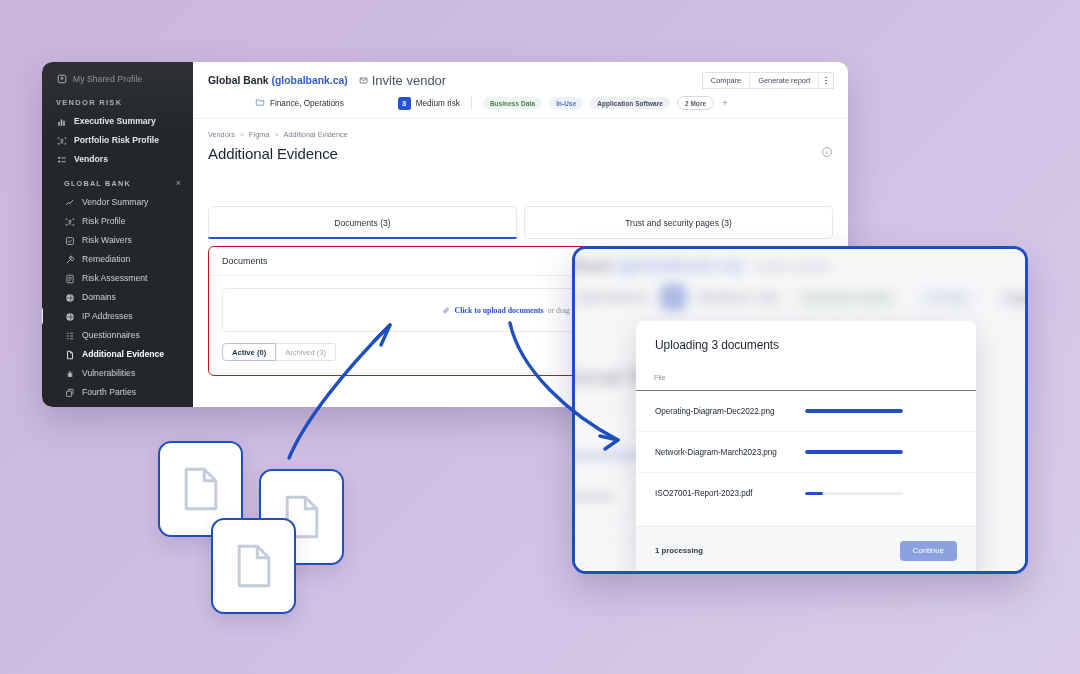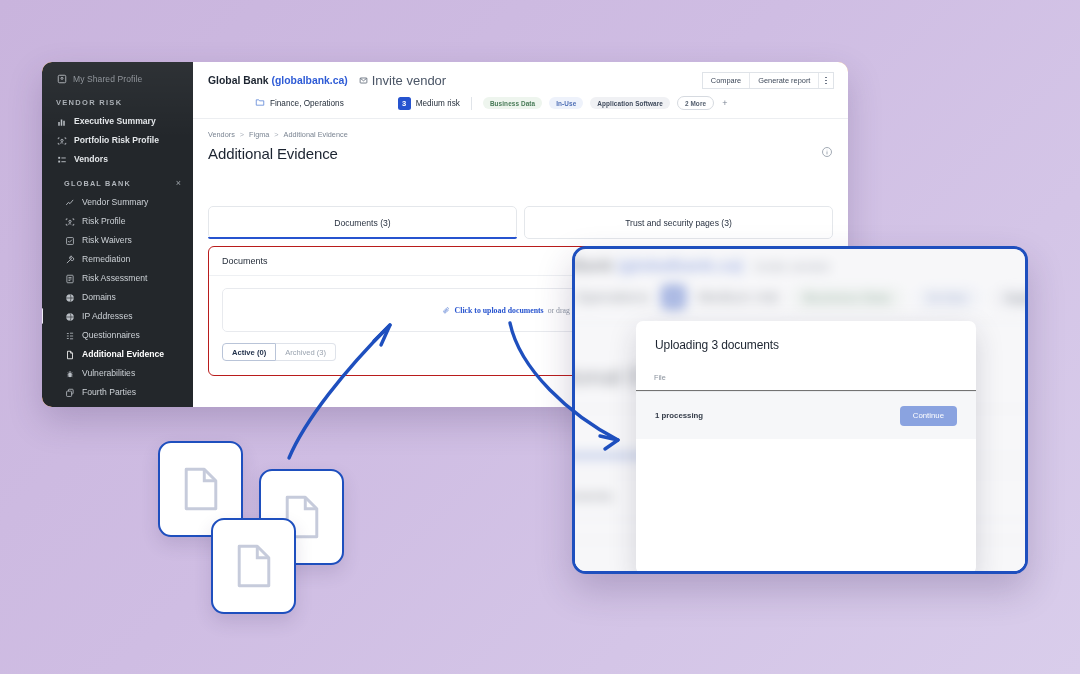--- a/index.html
+++ b/index.html
@@ -520,20 +520,40 @@
       </div>
     </div>
   </div>
 
   <div id="scrim"></div>
 
   <div id="upload-modal">
     <div class="modal-title">Uploading 3 documents</div>
     <div class="modal-colhead">File</div>
 
+    <div class="file-rows">
+      <div class="file-row">
+        <div class="file-name">Operating-Diagram-Dec2022.png</div>
+        <div class="bar-track">
+          <div class="bar-fill" style="width:100%"></div>
+        </div>
+      </div>
+      <div class="file-row">
+        <div class="file-name">Network-Diagram-March2023.png</div>
+        <div class="bar-track">
+          <div class="bar-fill" style="width:100%"></div>
+        </div>
+      </div>
+      <div class="file-row">
+        <div class="file-name">ISO27001-Report-2023.pdf</div>
+        <div class="bar-track">
+          <div class="bar-fill" style="width:18%"></div>
+        </div>
+      </div>
+    </div>
 
     <div class="modal-foot">
       <span class="proc">1 processing</span>
       <button class="continue-btn">Continue</button>
     </div>
   </div>
 </div>
 
 <div class="doc-card" id="doc-card-1">
   <svg viewBox="0 0 24 28" fill="none" stroke="#c6cbdb" stroke-width="1.8">

